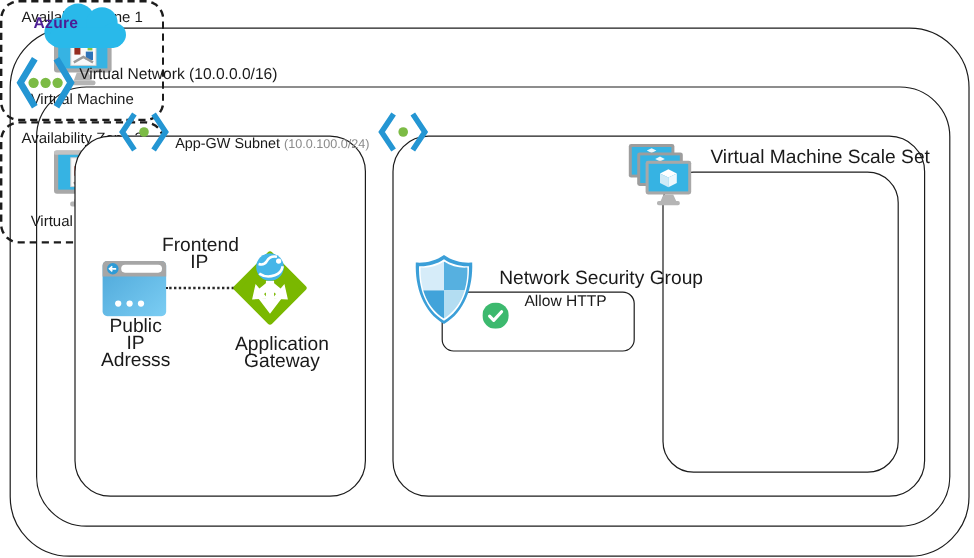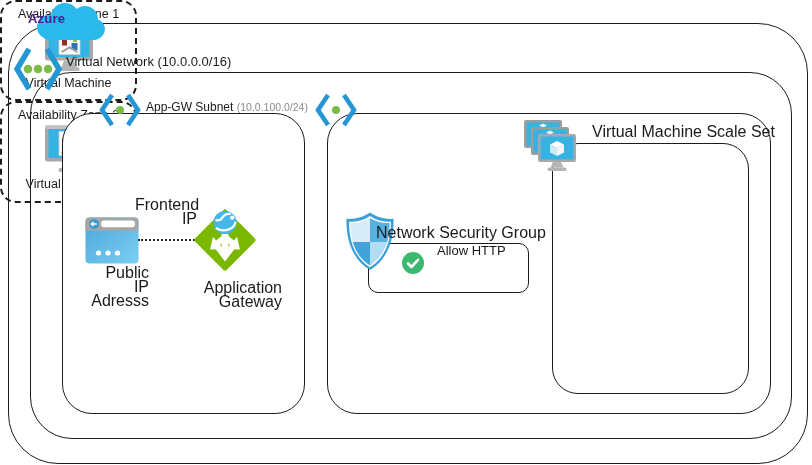--- a/index.html
+++ b/index.html
@@ -2,21 +2,21 @@
 <html><head>
 <meta charset="utf-8">
 <style>
   html,body { margin:0; padding:0; background:#fff; }
   body { font-family:"Liberation Sans", sans-serif; color:#1a1a1a; }
   #canvas { position:relative; width:812px; height:465px; background:#fff; overflow:hidden; }
   .box { position:absolute; border:1.3px solid #1c1c1c; background:transparent; }
   .abs { position:absolute; }
   .lbl { position:absolute; font-size:16px; color:#1a1a1a; white-space:nowrap; }
   .lbl-sm { font-size:12px; }
-  .pre { white-space:pre-line; text-align:right; line-height:14px; }
+  .pre { white-space:pre-line; text-align:center; line-height:14px; }
   .cidr { font-size:10.5px; color:#8b8b8b; }
   .dashed { border:2.5px dashed #1c1c1c; border-radius:16px; display:flex; flex-direction:column; align-items:center; box-sizing:border-box; padding-top:5px; background:#fff; }
   .zone-lbl { font-size:12.5px; }
   .vm-lbl { font-size:12.5px; margin-top:3px; }
   .dotline { position:absolute; border-top:2.5px dotted #2a2a2a; }
   .cloud-label { position:absolute; left:0; top:9px; width:100%; text-align:left; color:#4c1d95; font-size:13px; font-weight:bold; letter-spacing:.2px; }
 </style>
 </head>
 <body>
 
@@ -48,21 +48,21 @@
     <circle cx="25" cy="24" r="4.3" fill="#7cbb45"></circle>
     <circle cx="35" cy="24" r="4.3" fill="#7cbb45"></circle>
   </svg>
   <div class="lbl" style="left:66px; top:54px; font-size:13px;text-align:center;">Virtual Network (10.0.0.0/16)</div>
 
   <svg class="abs" style="left:99px; top:92px;" width="42" height="36" viewBox="0 0 42 36">
     <path d="M13,3 L3,18 L13,33" stroke="#2496d3" stroke-width="4.6" fill="none"></path>
     <path d="M29,3 L39,18 L29,33" stroke="#2496d3" stroke-width="4.6" fill="none"></path>
     <circle cx="21" cy="18" r="4" fill="#7cbb45"></circle>
   </svg>
-  <div class="lbl lbl-sm" style="left:146px; top:100px;">
+  <div class="lbl lbl-sm" style="left:146px; top:112px;">
     <span>App-GW Subnet</span>
     <span class="cidr">(10.0.100.0/24)</span>
   </div>
 
   <svg class="abs" style="left:315px; top:92px;" width="42" height="36" viewBox="0 0 42 36">
     <path d="M13,3 L3,18 L13,33" stroke="#2496d3" stroke-width="4.6" fill="none"></path>
     <path d="M29,3 L39,18 L29,33" stroke="#2496d3" stroke-width="4.6" fill="none"></path>
     <circle cx="21" cy="18" r="4" fill="#7cbb45"></circle>
   </svg>
 
@@ -116,21 +116,21 @@
     </defs>
     <path d="M25,1.5 C32,6.5 41,8.5 48.5,7.8 C49.3,28 42.5,49 25,59 C7.5,49 0.7,28 1.5,7.8 C9,8.5 18,6.5 25,1.5 Z" fill="#3b9fd8"></path>
     <path d="M25,5 C31.5,9.5 39.5,11.2 45.8,10.8 C46.3,28.5 40.5,47 25,56.2 C9.5,47 3.7,28.5 4.2,10.8 C10.5,11.2 18.5,9.5 25,5 Z" fill="#fff"></path>
     <g clip-path="url(#shc)">
       <rect x="0" y="0" width="25" height="31" fill="#d6ecf9"></rect>
       <rect x="25" y="0" width="25" height="31" fill="#56b0e0"></rect>
       <rect x="0" y="31" width="25" height="29" fill="#41a3da"></rect>
       <rect x="25" y="31" width="25" height="29" fill="#b3ddf2"></rect>
     </g>
   </svg>
-  <div class="lbl" style="left:376px; top:224px;">Network Security Group</div>
+  <div class="lbl" style="left:416px; top:224px;">Network Security Group</div>
   <svg class="abs" style="left:402px; top:252px;" width="22" height="22" viewBox="0 0 22 22">
     <circle cx="11" cy="11" r="11" fill="#3cb96e"></circle>
     <path d="M6,11.5 L9.4,15 L16,7.8" stroke="#fff" stroke-width="2.6" fill="none" stroke-linecap="round" stroke-linejoin="round"></path>
   </svg>
   <div class="lbl" style="left:437px; top:243px; font-size:13px;">Allow HTTP</div>
 
   <svg class="abs" style="left:523px; top:119px;" width="64" height="62" viewBox="0 0 64 62">
     <g>
       <rect x="1" y="1" width="38" height="28" rx="2" fill="#9d9d9d"></rect>
       <rect x="3.5" y="3.5" width="33" height="23" fill="#36b3e3"></rect>

